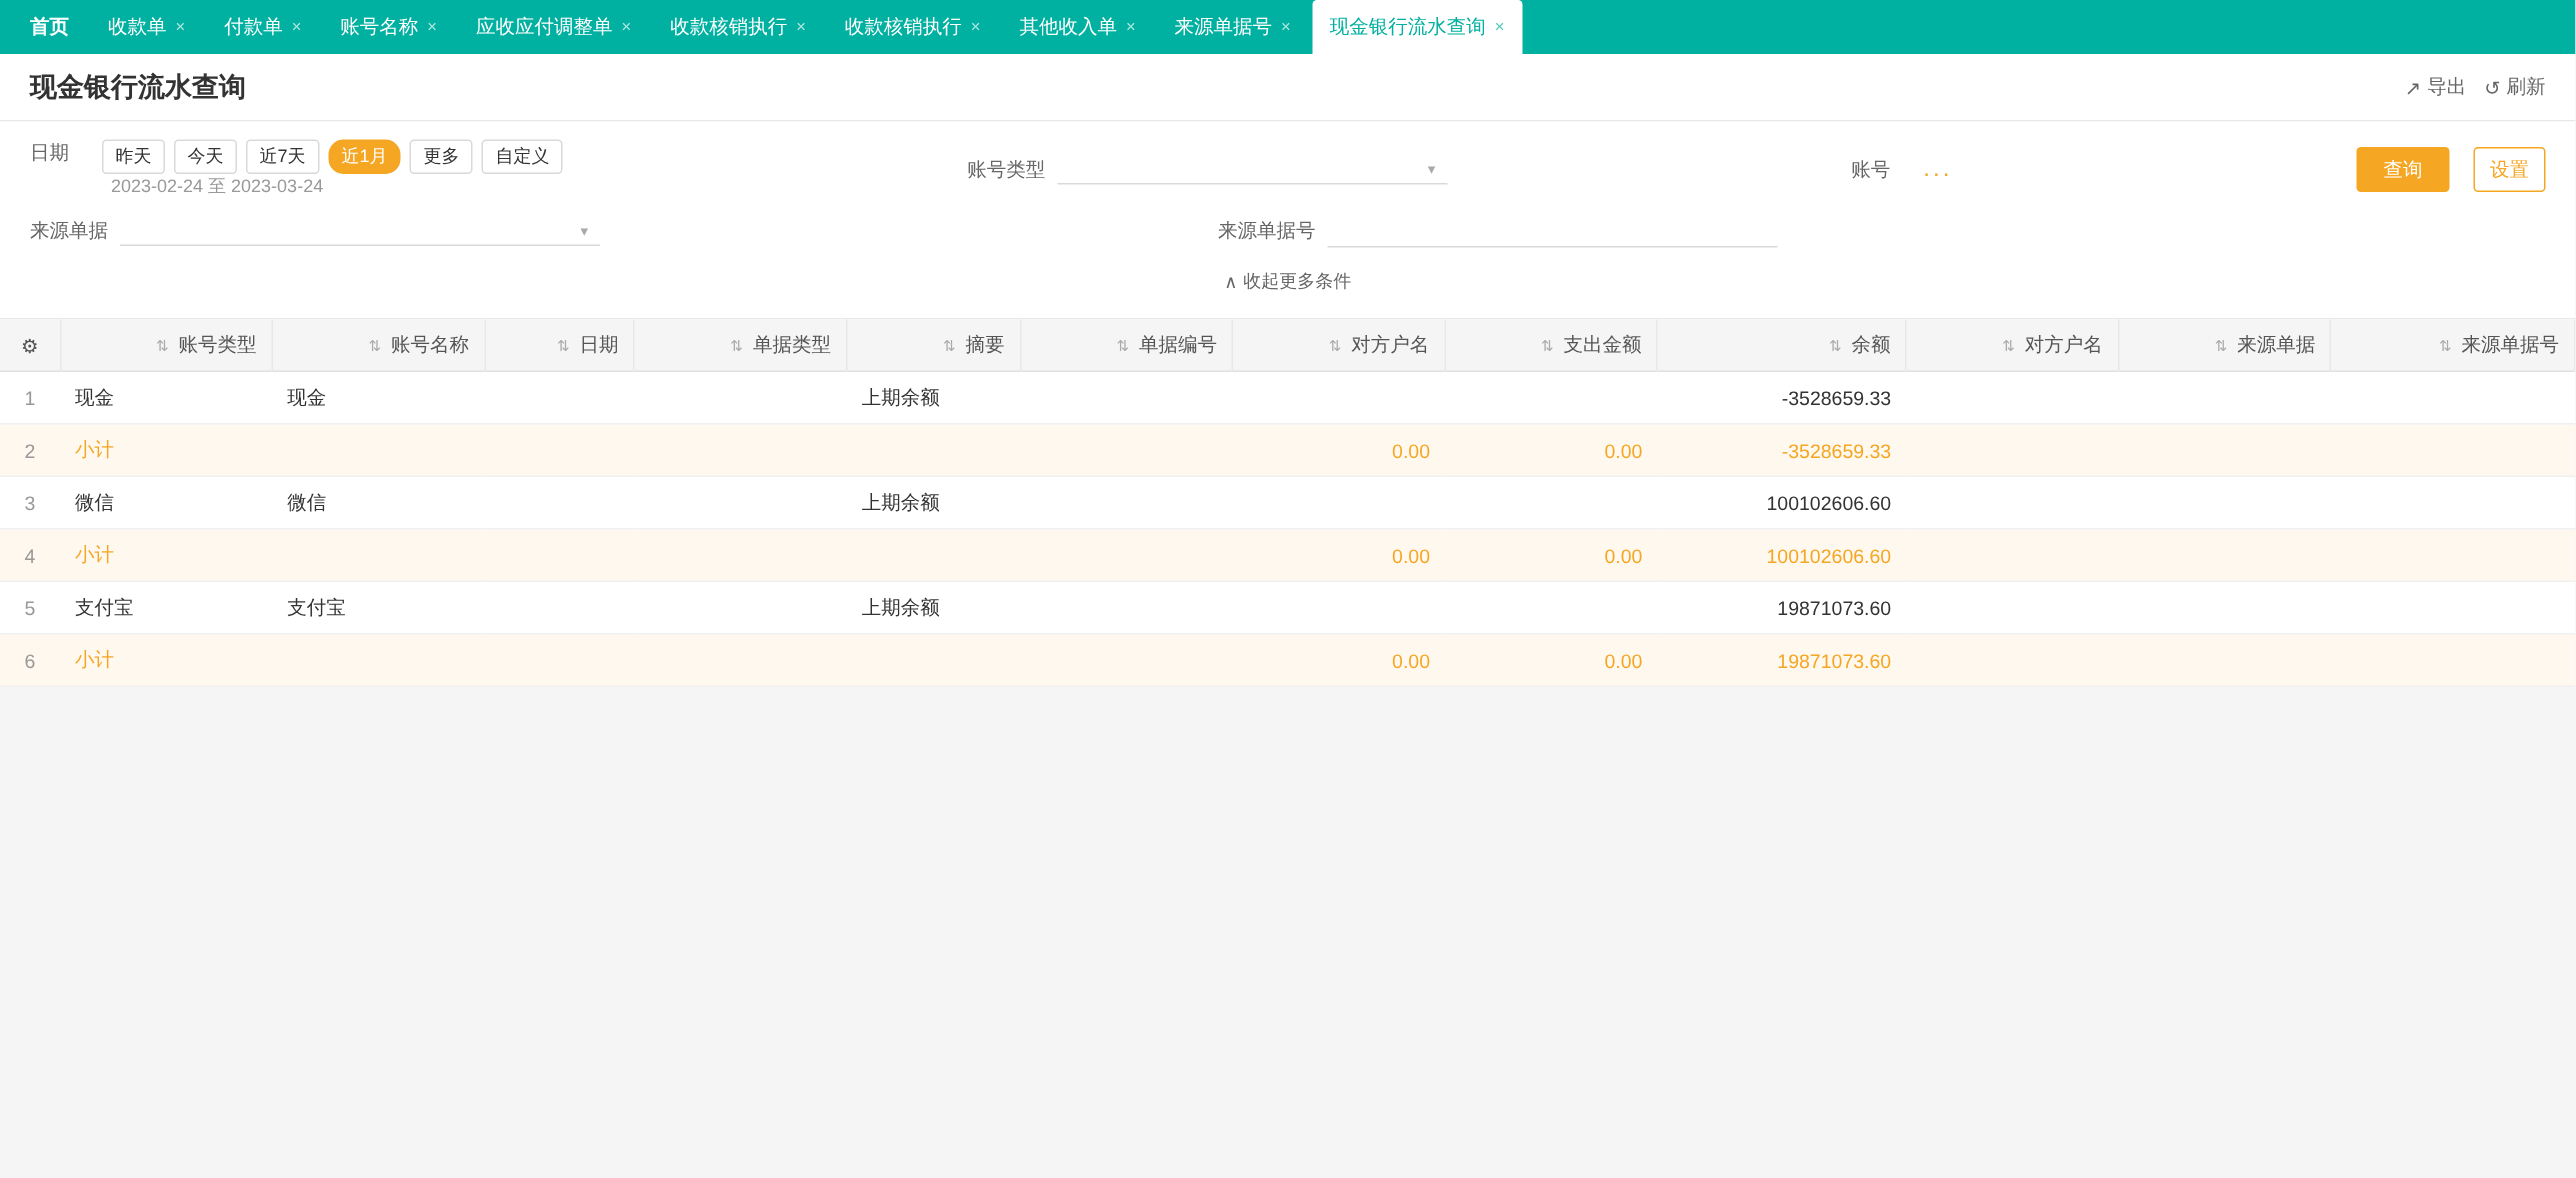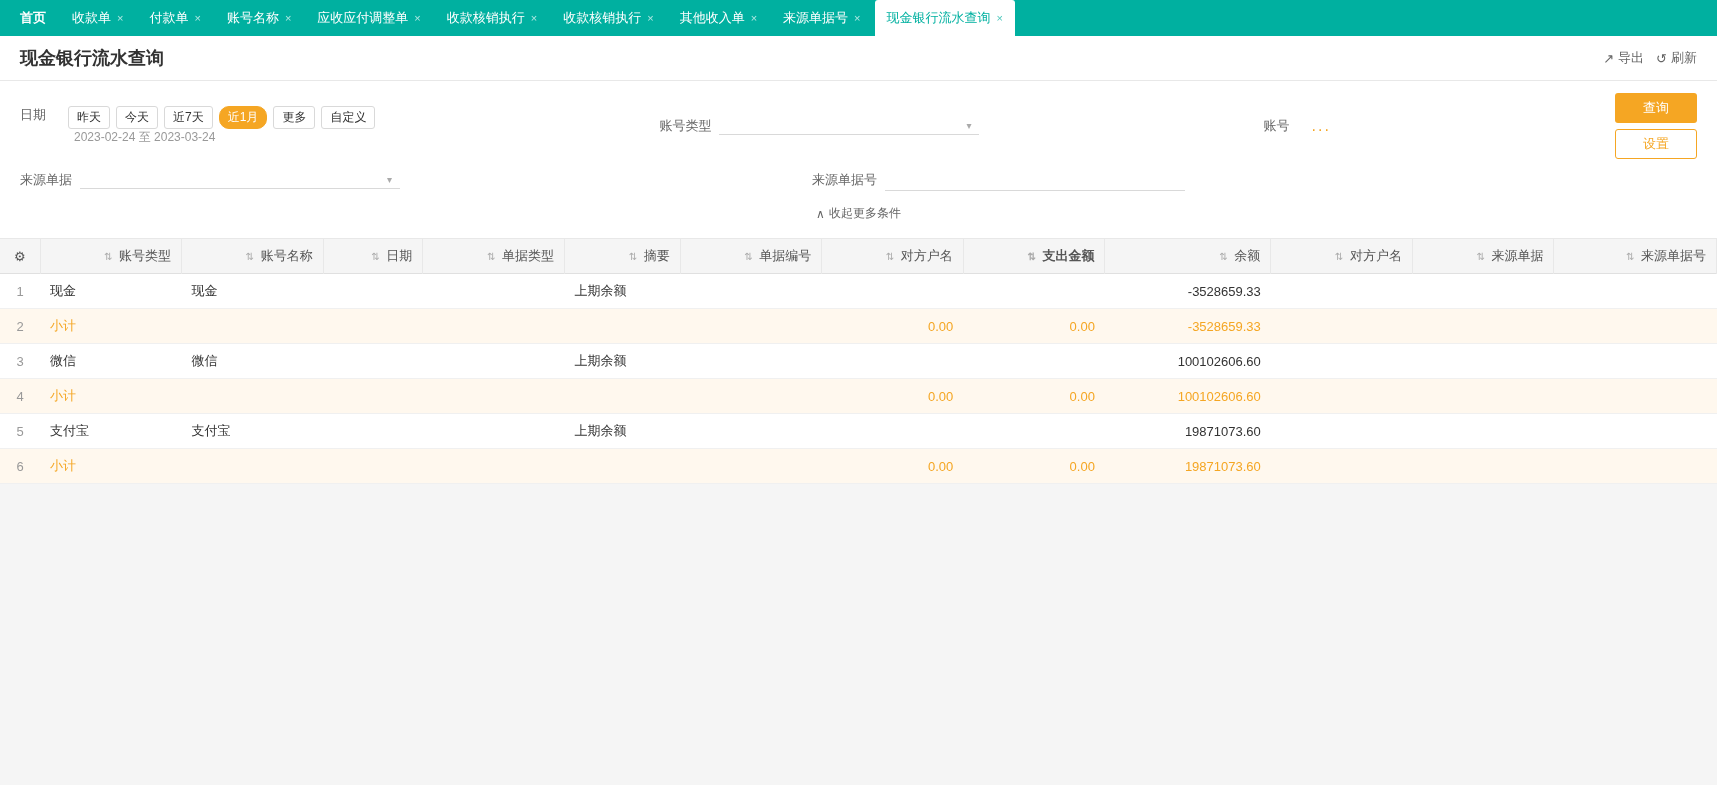--- a/index.html
+++ b/index.html
@@ -143,30 +143,30 @@
       border: none;
       padding: 6px 18px;
       border-radius: 3px;
       cursor: pointer;
       font-size: 13px;
     }
     .btn-settings {
       background: #fff;
       color: #f5a623;
       border: 1px solid #f5a623;
-      padding: 5px 27px;
+      padding: 5px 10px;
       border-radius: 3px;
       cursor: pointer;
       font-size: 13px;
     }
 
     .action-btns {
       display: flex;
-      flex-direction: column;
-      gap: 6px;
+      flex-direction: row;
+      gap: 16px;
     }
 
     .collapse-bar {
       text-align: center;
       padding: 4px 0;
       color: #666;
       font-size: 12px;
       cursor: pointer;
       display: flex;
       align-items: center;
@@ -367,21 +367,21 @@
           <span>摘要</span>
         </th>
         <th>
           <span class="sort-icon">⇅</span>
           <span>单据编号</span>
         </th>
         <th style="text-align:right;">
           <span class="sort-icon">⇅</span>
           <span>对方户名</span>
         </th>
-        <th style="text-align:right;font-weight:bold;">
+        <th style="text-align:right;">
           <span class="sort-icon">⇅</span>
           <span>支出金额</span>
         </th>
         <th style="text-align:right;">
           <span class="sort-icon">⇅</span>
           <span>余额</span>
         </th>
         <th>
           <span class="sort-icon">⇅</span>
           <span>对方户名</span>

